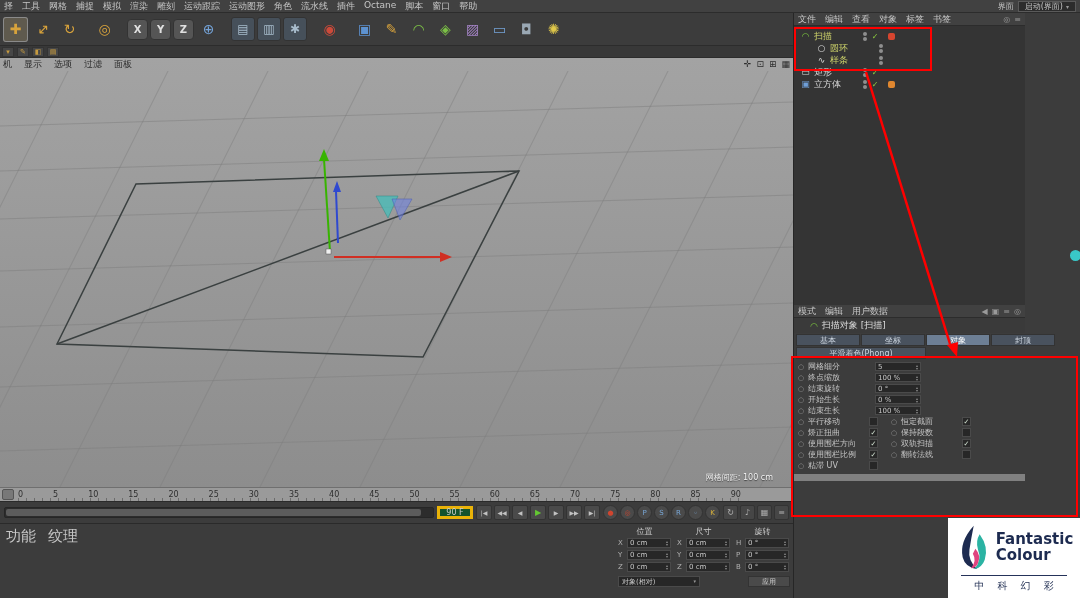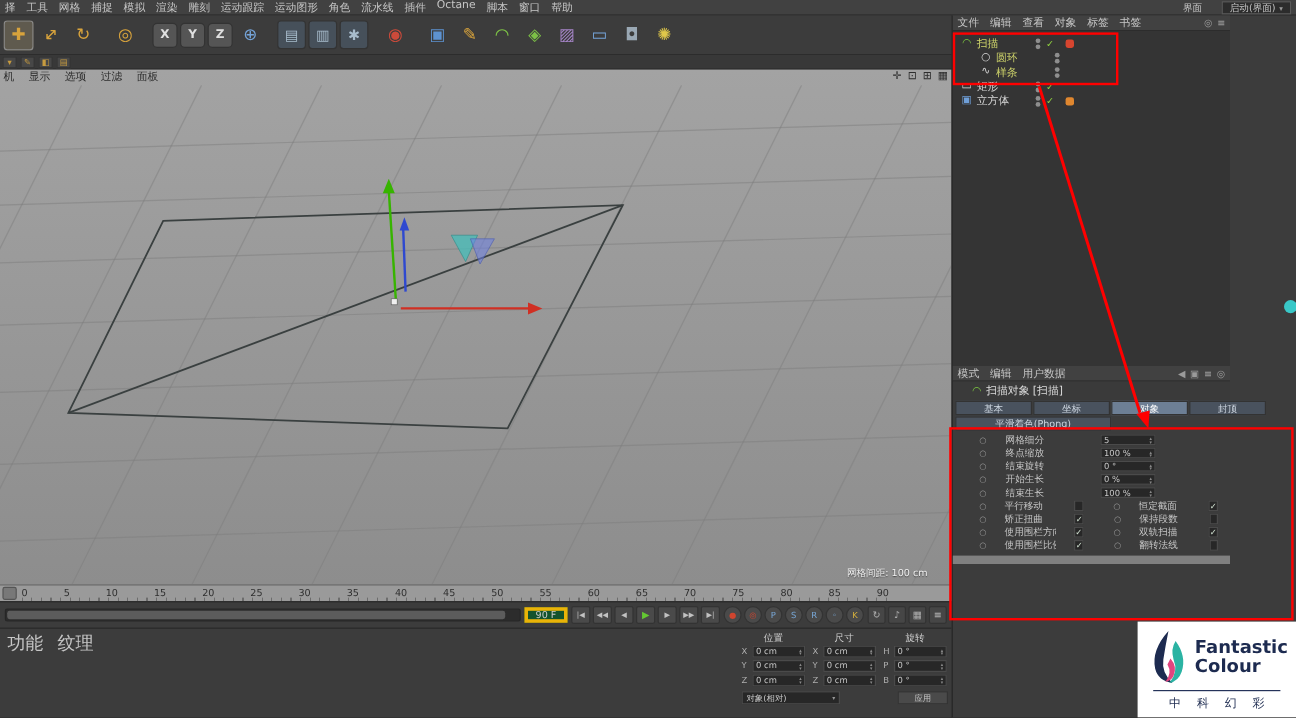--- a/index.html
+++ b/index.html
@@ -1,21 +1,21 @@
 <!DOCTYPE html>
 <html><head>
 <meta charset="utf-8">
 <style>
 *{margin:0;padding:0;box-sizing:border-box}
 body{width:1080px;height:598px;overflow:hidden;background:#222}
 .app{position:relative;width:1080px;height:598px;background:#3c3c3c;font-family:"DejaVu Sans","Liberation Sans",sans-serif;color:#c6c6c6}
 
 .menubar{position:absolute;left:0;top:0;width:1080px;height:13px;background:#414141;border-bottom:1px solid #2c2c2c;display:flex;align-items:center;font-size:9px;padding:0 4px}
 .mitems{display:flex;gap:9px;white-space:nowrap}
-.iface{margin-left:auto;display:flex;align-items:center;gap:16px;font-size:8px}
+.iface{margin-left:auto;display:flex;align-items:center;gap:4px;font-size:8px}
 .ibox{background:#2c2c2c;border:1px solid #5a5a5a;padding:0 6px;height:11px;display:flex;align-items:center;gap:3px}
 .ibox .dd::before{content:"▾";font-size:6px;color:#999}
 
 .toolbar{position:absolute;left:0;top:13px;width:793px;height:33px;background:#3c3c3c;border-bottom:1px solid #2c2c2c;display:flex;align-items:center;gap:2px;padding:0 3px}
 .tico{width:25px;height:25px;display:flex;align-items:center;justify-content:center;font-size:14px;color:#b8b8b8;border-radius:3px;cursor:default}
 .tico.sel{background:#5f5a4e;box-shadow:inset 0 0 0 1px #8a8a8a}
 .tico.gap{margin-right:8px}
 .tico.gold{color:#d8a33c}.tico.green{color:#7cc046}.tico.purple{color:#a685c8}
 .tico.blueicon{color:#74a3d8}.tico.bluecube{color:#5d92d0}.tico.yellow{color:#e0c84a}
 .tico.octane{color:#cc4a3a}.tico.darkicon{color:#9aa8b4}
@@ -82,21 +82,21 @@
 .tagdot.orange{display:block;background:#e0872f}
 .amtitle{height:15px;display:flex;align-items:center;gap:4px;font-size:9px;color:#dcdcdc;padding:0 16px;background:#3a3a3a}
 .amtitle .ticon{color:#7cc83f;font-size:9px}
 .amtitle .ticon::before{content:"◠"}
 .amtabs{display:flex;gap:1px;padding:1px 2px 0}
 .amtab{flex:0 0 64px;height:12px;background:#49525e;border:1px solid #333;color:#cdd6e0;font-size:8px;display:flex;align-items:center;justify-content:center}
 .amtab.active{background:#6d7f95;color:#fff}
 .amtab.wide{flex:0 0 130px}
 .amsection{height:13px;background:#4a4a4a;border:1px solid #2e2e2e;font-size:9px;font-weight:bold;color:#e2e2e2;display:flex;align-items:center;padding:0 5px;margin-top:2px}
 .props{padding:2px 0;font-size:8px}
-.prow{display:flex;align-items:center;height:11px;padding-left:22px;gap:15px}
+.prow{display:flex;align-items:center;height:11px;padding-left:4px;gap:3px}
 .pcirc{color:#999;font-size:7px;width:7px}
 .pcirc::before{content:"○"}
 .plabel{width:64px;color:#c6c6c6;white-space:nowrap;overflow:hidden}
 .plabel.pl2{width:58px}
 .pfield{width:46px;height:9px;background:#272727;border:1px solid #4a4a4a;display:flex;align-items:center;justify-content:space-between;padding:0 2px;font-size:7px;color:#c8c8c8}
 .pcheck{width:9px;height:9px;background:#272727;border:1px solid #4a4a4a;display:flex;align-items:center;justify-content:center;font-size:7px;color:#d0e0d0;margin-right:10px}
 .detail{height:11px;background:#454545;border:1px solid #2e2e2e;display:flex;align-items:center;gap:4px;padding-left:6px;font-size:8px;color:#cfcfcf;margin-top:2px}
 .detail .darr::before{content:"▶";font-size:6px;color:#aaa}
 .graybar{height:7px;background:#808080;margin-top:3px}
 
@@ -693,20 +693,25 @@
 
           <div class="prow">
             <span class="pcirc"></span>
             <span class="plabel pl2">使用围栏比例</span>
             <span class="pcheck">✓</span>
             <span class="pcirc"></span>
             <span class="plabel pl2">翻转法线</span>
             <span class="pcheck"></span>
           </div>
         </div>
+      <div class="prow">
+        <span class="pcirc"></span>
+        <span class="plabel pl2">粘滞 UV</span>
+        <span class="pcheck"></span>
+      </div>
       <div class="graybar"></div>
     </div>
   </div>
 
   <div class="logo">
     <div class="logorow">
       <svg width="34" height="48" viewBox="0 0 40 56">
         <path d="M22,3 Q5,22 9,40 Q12,52 26,54 Q15,44 17,31 Q19,18 22,3 Z" fill="#1d2b50"></path>
         <path d="M29,13 Q40,28 35,43 Q32,52 23,54 Q32,43 27,31 Q24,21 29,13 Z" fill="#2bb3a3"></path>
         <path d="M24,30 Q31,38 27,47 Q25,52 19,53 Q26,44 21,36 Z" fill="#e0447f"></path>

